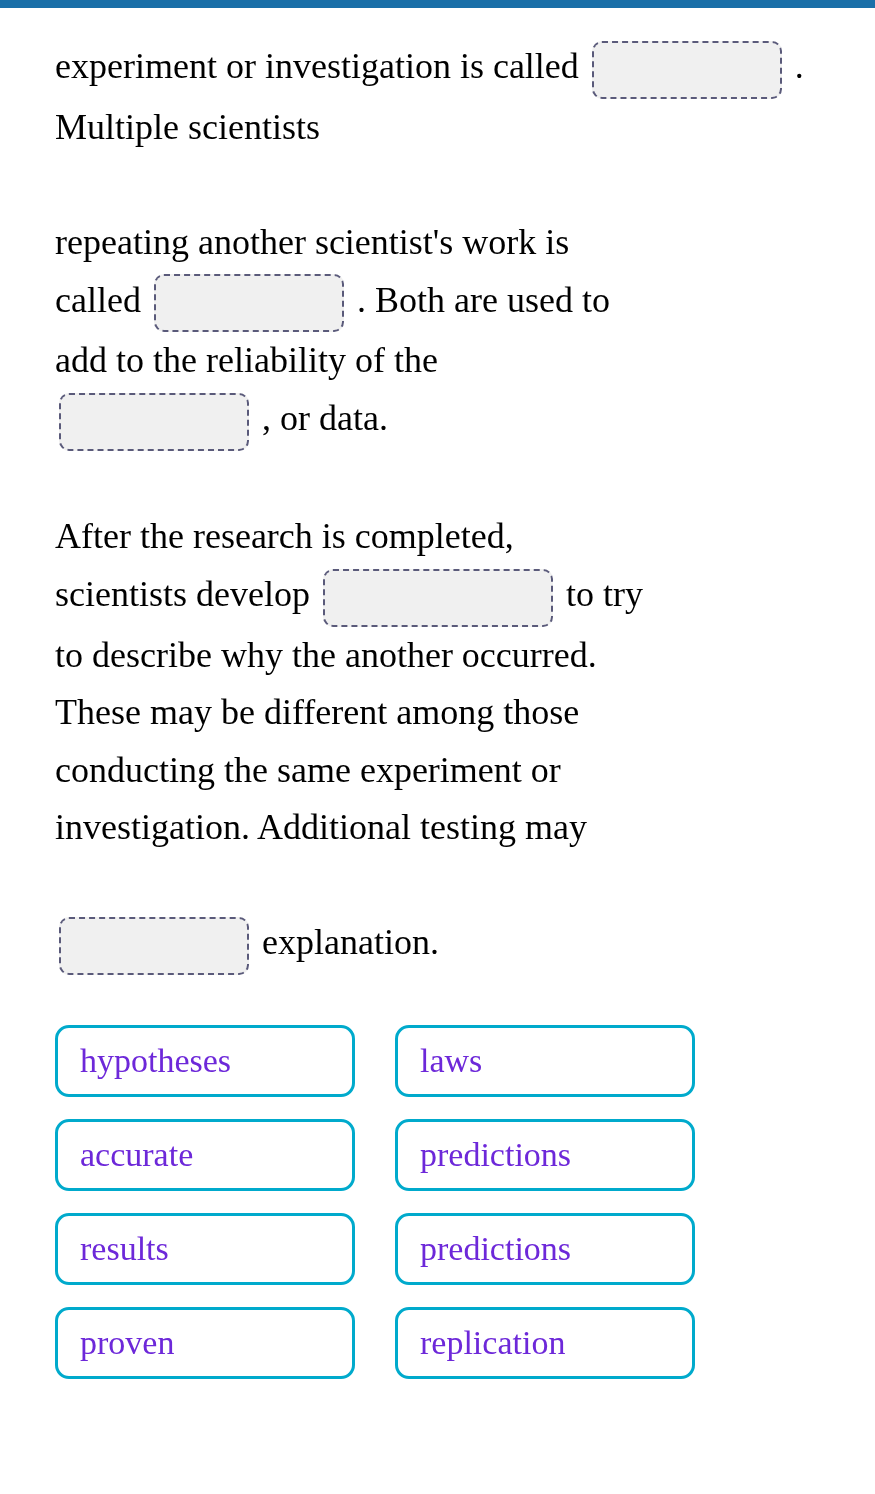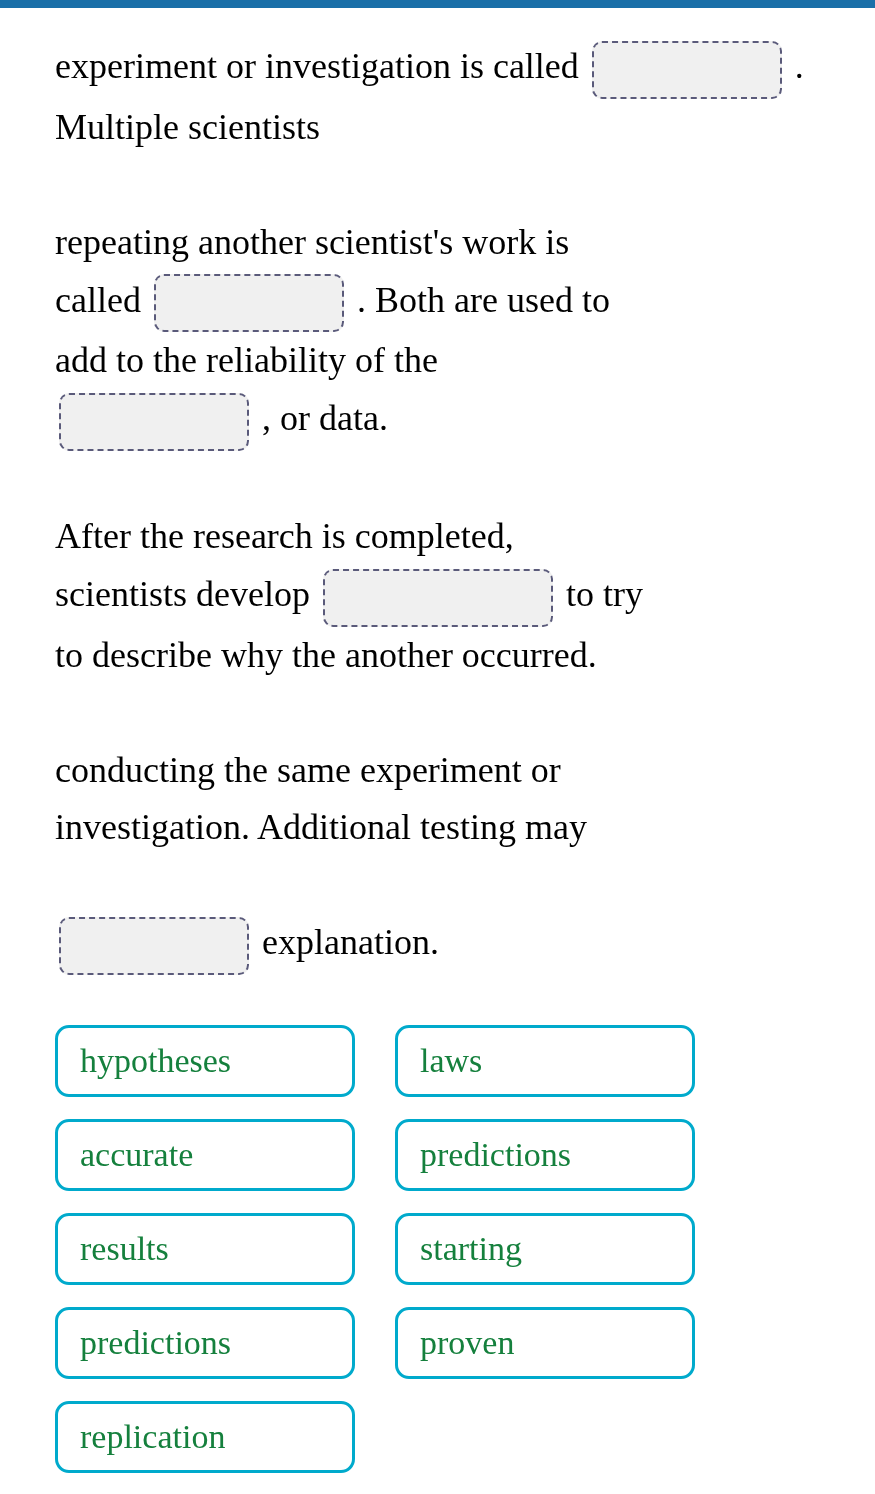--- a/index.html
+++ b/index.html
@@ -63,21 +63,21 @@
     }
 
     .word-chip {
       display: flex;
       align-items: center;
       justify-content: flex-start;
       padding: 14px 22px;
       border: 3px solid #00aacc;
       border-radius: 14px;
       font-size: 34px;
-      color: #15803d;
+      color: #6d28d9;
       font-family: Georgia, serif;
       background: #ffffff;
       cursor: pointer;
       min-width: 180px;
     }
 
     .word-chip:last-child {
       
     }
   </style>
@@ -104,34 +104,34 @@
     <span>, or data.</span>
     <br><br>
     <span>After the research is completed,</span>
     <br>
     <span>scientists develop</span>
     <span class="blank-box-wide"></span>
     <span>to try</span>
     <br>
     <span>to describe why the another occurred.</span>
     <br>
+    <span>These may be different among those</span>
     <br>
     <span>conducting the same experiment or</span>
     <br>
     <span>investigation. Additional testing may</span>
     <br>
     <br>
     <span class="blank-box"></span>
     <span>explanation.</span>
   </div>
 
   <div class="word-bank">
     <div class="word-chip">hypotheses</div>
     <div class="word-chip">laws</div>
     <div class="word-chip">accurate</div>
     <div class="word-chip">predictions</div>
     <div class="word-chip">results</div>
-    <div class="word-chip">starting</div>
     <div class="word-chip">predictions</div>
     <div class="word-chip">proven</div>
     <div class="word-chip">replication</div>
   </div>
 </div>
 
 </body></html>

